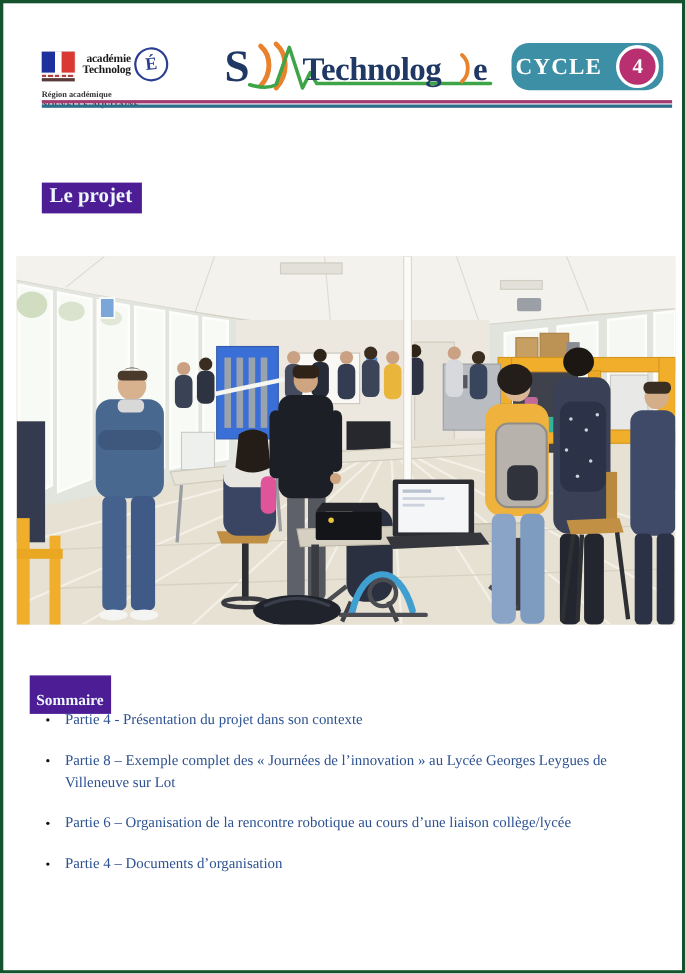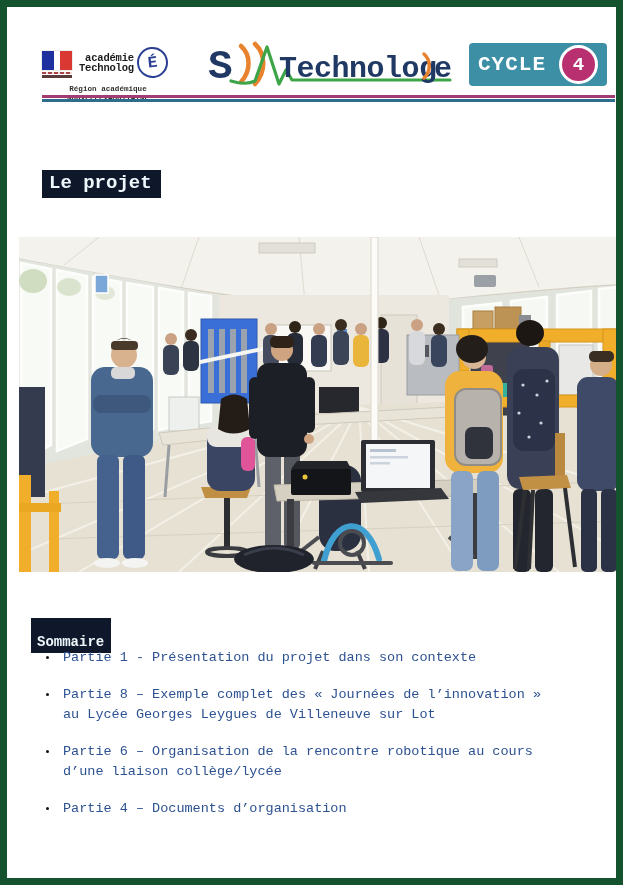--- a/index.html
+++ b/index.html
@@ -1,53 +1,53 @@
 <!DOCTYPE html>
 <html lang="fr"><head>
 <meta charset="utf-8">
 <style>
   html,body{margin:0;padding:0;background:#ffffff;}
   .page{
     position:relative;
     width:623px;height:885px;
     box-sizing:border-box;
-    border:7px solid #14532d;
+    border:3px solid #14532d;
     background:#ffffff;
-    font-family:Liberation Mono, monospace;
+    font-family:Liberation Serif, serif;
     overflow:hidden;
   }
   
   .logo-left{position:absolute;left:35px;top:40px;width:132px;}
   .logo-left .row1{display:flex;align-items:flex-start;gap:7px;}
   .flagbox{display:flex;flex-direction:column;margin-top:4px;}
   .flag{width:30px;height:19px;display:flex;box-shadow:0 0 0 0.5px #d8d8d8;}
   .flag .b{flex:4;background:#1e2f9e;}
   .flag .w{flex:2;background:#ffffff;}
   .flag .r{flex:4;background:#da3832;}
   .motto1{width:30px;height:2px;margin-top:2px;
     background:repeating-linear-gradient(90deg,#a84444 0 4px,#f3dede 4px 6px);}
   .motto2{width:30px;height:3px;margin-top:1px;background:#5a3b3b;}
   .academy-name{font-size:10.5px;font-weight:bold;color:#1b1b1b;text-align:right;
     line-height:10px;margin-top:6px;letter-spacing:-0.2px;}
   .academy-initial{flex:0 0 auto;width:27px;height:27px;border:2px solid #2b3f92;border-radius:50%;
     display:flex;align-items:center;justify-content:center;font-size:16px;font-weight:bold;
     color:#2b3f92;background:#fff;margin-left:-4px;transform:rotate(-6deg);}
-  .region{margin-top:7px;font-size:7.6px;font-weight:bold;color:#323232;line-height:9px;text-align:center;}
+  .region{margin-top:7px;font-size:7.6px;font-weight:bold;color:#323232;line-height:9px;}
   .logo-center{position:absolute;left:196px;top:26px;width:252px;height:58px;}
   .cycle-badge{position:absolute;left:462px;top:36px;width:138px;height:43px;
-    background:#3d8fa6;border-radius:4px;display:flex;align-items:center;justify-content:center;
+    background:#3d8fa6;border-radius:16px;display:flex;align-items:center;justify-content:center;
     gap:13px;}
   .cycle-label{color:#ffffff;font-weight:bold;font-size:21px;letter-spacing:1px;}
   .cycle-circle{width:33px;height:33px;border-radius:50%;background:#b93070;border:3px solid #ffffff;
     display:flex;align-items:center;justify-content:center;color:#ffffff;font-weight:bold;font-size:19px;}
   .rule{position:absolute;left:35px;top:88px;width:573px;}
   .rule .m{height:3px;background:#a13d72;}
   .rule .t{height:3.5px;background:#2e6e8c;margin-top:0.5px;}
   
-  .h-box{display:inline-block;background:#0f172a;color:#eef7fb;}
+  .h-box{display:inline-block;background:#4c1d95;color:#eef7fb;}
   .h1{position:absolute;left:35px;top:150px;font-size:19px;padding:2px 9px 4px 7px;}
   .h2{position:absolute;left:24px;top:599px;font-size:14px;padding:16px 7px 3px 6px;}
   .intro{position:absolute;left:23px;top:191px;width:572px;margin:0;
     font-size:13.5px;line-height:21px;color:#2d5291;}
   .summary{position:absolute;left:36px;top:641px;width:520px;margin:0;padding:0 0 0 16px;
     color:#2d5291;font-size:13.5px;line-height:20px;}
   .summary li{margin-bottom:17px;padding-left:4px;max-width:500px;}
   .summary li::marker{color:#121212;font-size:11px;}
   
   .photo{position:absolute;left:12px;top:230px;width:599px;height:335px;margin:0;
@@ -361,19 +361,19 @@
         <rect x="558" y="140" width="42" height="114" rx="11" fill="#3e4a68"></rect>
         <rect x="562" y="252" width="16" height="83" rx="5" fill="#2c3246"></rect>
         <rect x="582" y="252" width="16" height="83" rx="5" fill="#2c3246"></rect>
       </g>
     </svg>
   </figure>
 
   <h2 class="h-box h2">Sommaire</h2>
 
   <ul class="summary">
-    <li>Partie 1 - Présentation du projet dans son contexte</li>
+    <li>Partie 4 - Présentation du projet dans son contexte</li>
     <li>Partie 8 – Exemple complet des « Journées de l’innovation » au Lycée Georges Leygues de Villeneuve sur Lot</li>
     <li>Partie 6 – Organisation de la rencontre robotique au cours d’une liaison collège/lycée</li>
     <li>Partie 4 – Documents d’organisation</li>
   </ul>
 
 </div>
 
 </body></html>

